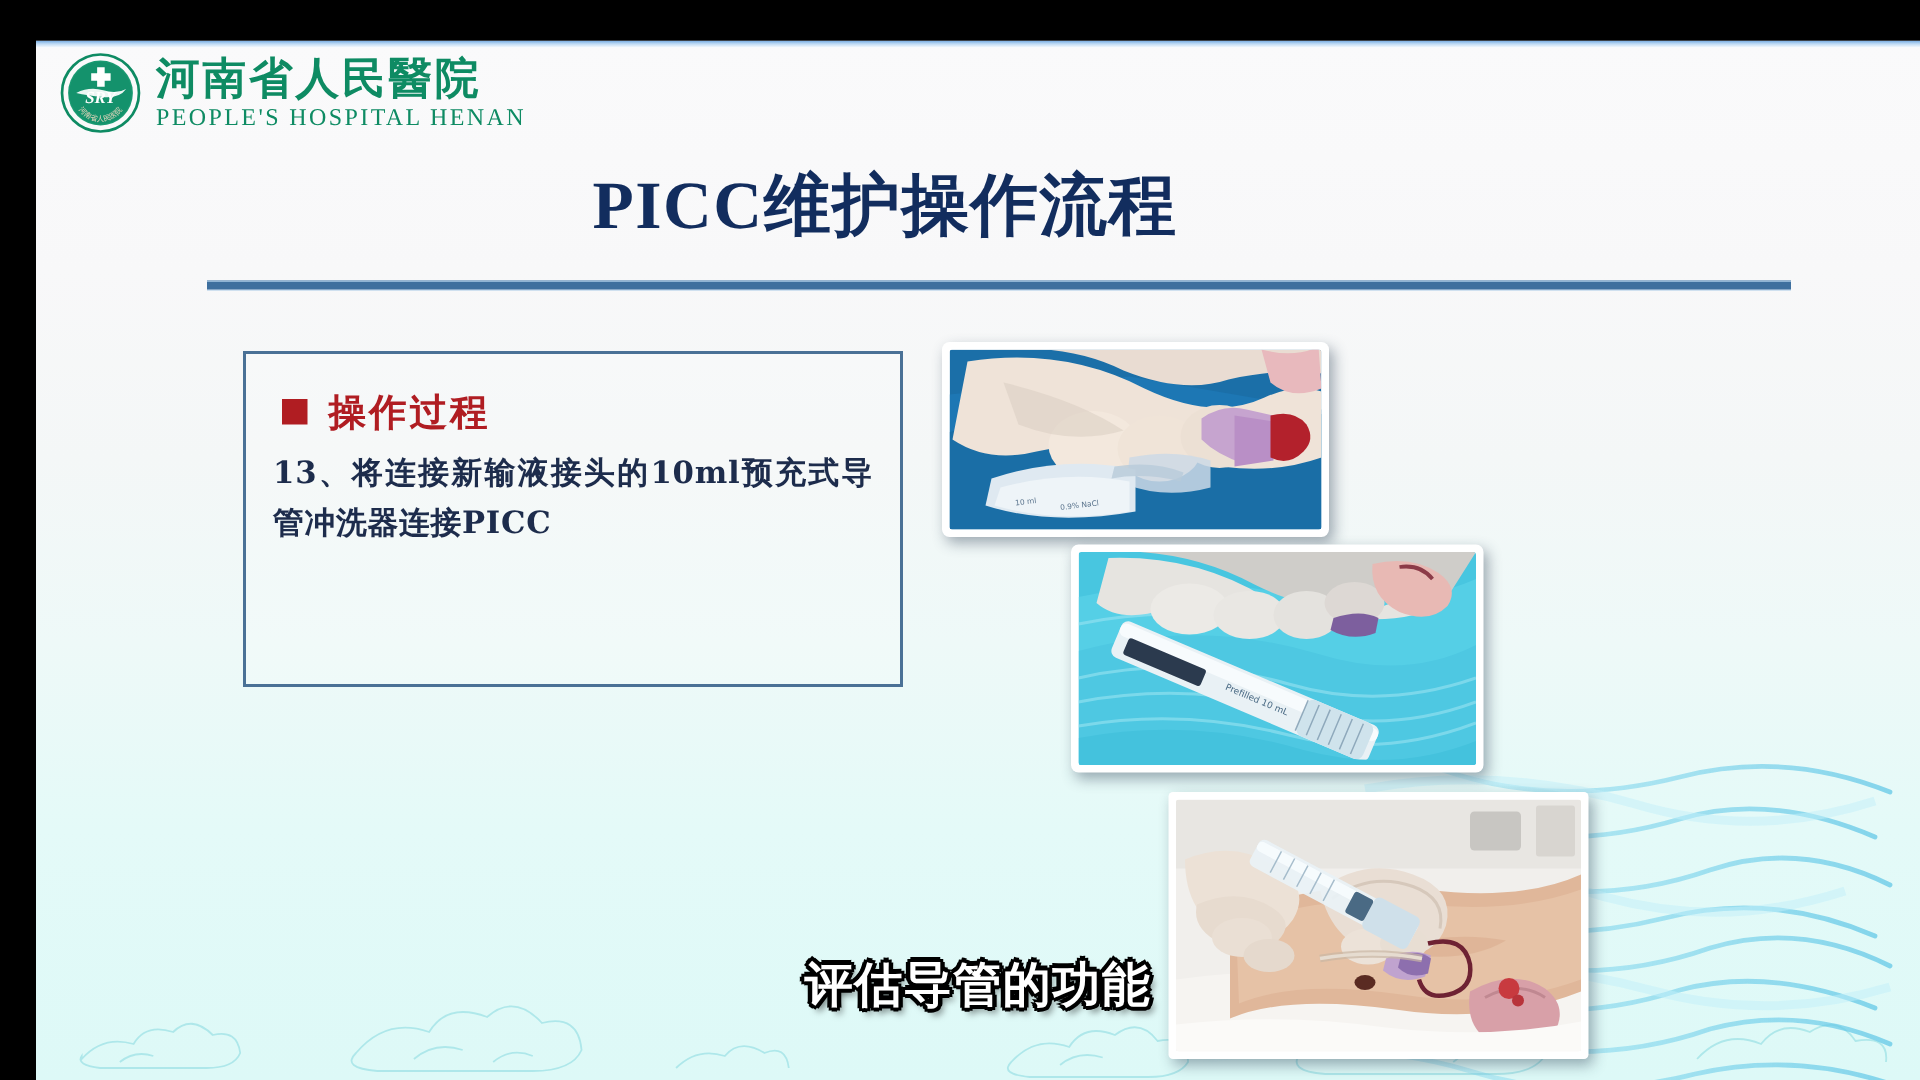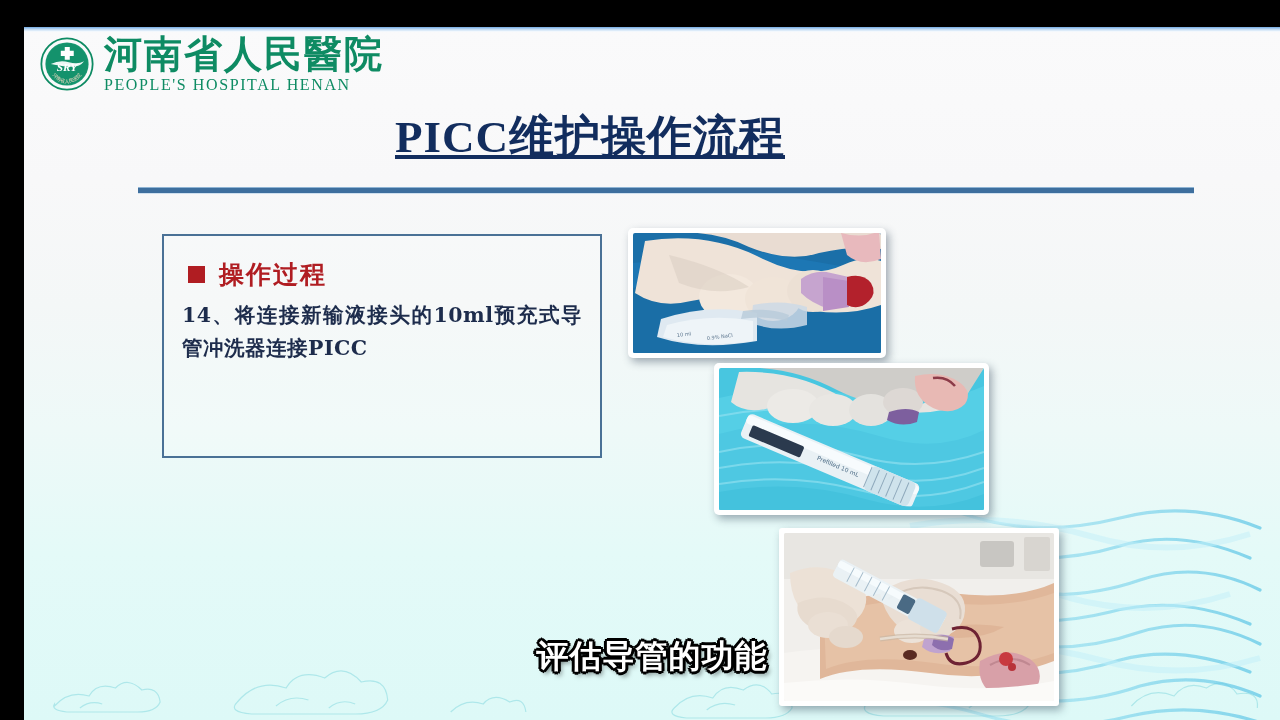--- a/index.html
+++ b/index.html
@@ -92,21 +92,21 @@
     top: 8px;
     display: flex;
     align-items: center;
     gap: 10px;
   }
   .logo-emblem { width: 54px; height: 54px; display:block; }
   .logo-words { display: flex; flex-direction: column; line-height: 1; }
   .logo-cn {
     font-family: "DejaVu Sans", sans-serif;
     font-weight: bold;
-    font-size: 38px;
+    font-size: 29px;
     letter-spacing: 2px;
     color: #0e8b63;
     white-space: nowrap;
   }
   .logo-en {
     font-family: "Liberation Serif", serif;
     font-size: 16px;
     letter-spacing: 1.6px;
     color: #0e8b63;
     margin-top: 4px;
@@ -119,21 +119,20 @@
     left: 0;
     top: 80px;
     width: 1132px;
     text-align: center;
     font-family: "Liberation Serif", "DejaVu Serif", serif;
     font-size: 45px;
     font-weight: bold;
     color: #122d5e;
     letter-spacing: 1px;
     white-space: nowrap;
-    text-decoration: underline;
   }
   .title-rule {
     position: absolute;
     left: 114px;
     top: 160px;
     width: 1056px;
     height: 7px;
     background: #3e6f9e;
     border-top: 1px solid #8fb4d4;
     border-bottom: 1px solid #cfe0ef;
@@ -292,21 +291,21 @@
     </div>
 
     <div class="slide-title">PICC维护操作流程</div>
     <div class="title-rule"></div>
 
     <div class="text-card">
       <div class="card-heading">
         <span class="bullet-square"></span>
         <span class="card-heading-text">操作过程</span>
       </div>
-      <p class="card-para">14、将连接新输液接头的10ml预充式导管冲洗器连接PICC</p>
+      <p class="card-para">13、将连接新输液接头的10ml预充式导管冲洗器连接PICC</p>
     </div>
 
     <div class="photo" id="photo-1">
       <div class="inner">
         <svg viewBox="0 0 248 120" preserveAspectRatio="none" style="width:100%;height:100%;display:block">
           <rect width="248" height="120" fill="#1b6fa8"></rect>
           <path d="M0 30 L120 18 L248 40 L248 120 L0 120z" fill="#1d77b4"></path>
           <path d="M0 55 q70 -18 140 -4 q60 6 108 -8 L248 120 L0 120z" fill="#1a6ea6"></path>
           <path d="M30 0 q50 -4 86 14 q40 16 70 6 q36 -8 62 -4 L248 0z" fill="#e9dcd2"></path>
           <path d="M12 8 q64 -10 118 18 q46 22 80 6 q22 -10 38 -4 L248 72 q-40 14 -86 2 q-60 -16 -104 -6 q-32 8 -56 -8z" fill="#efe3d8"></path>

